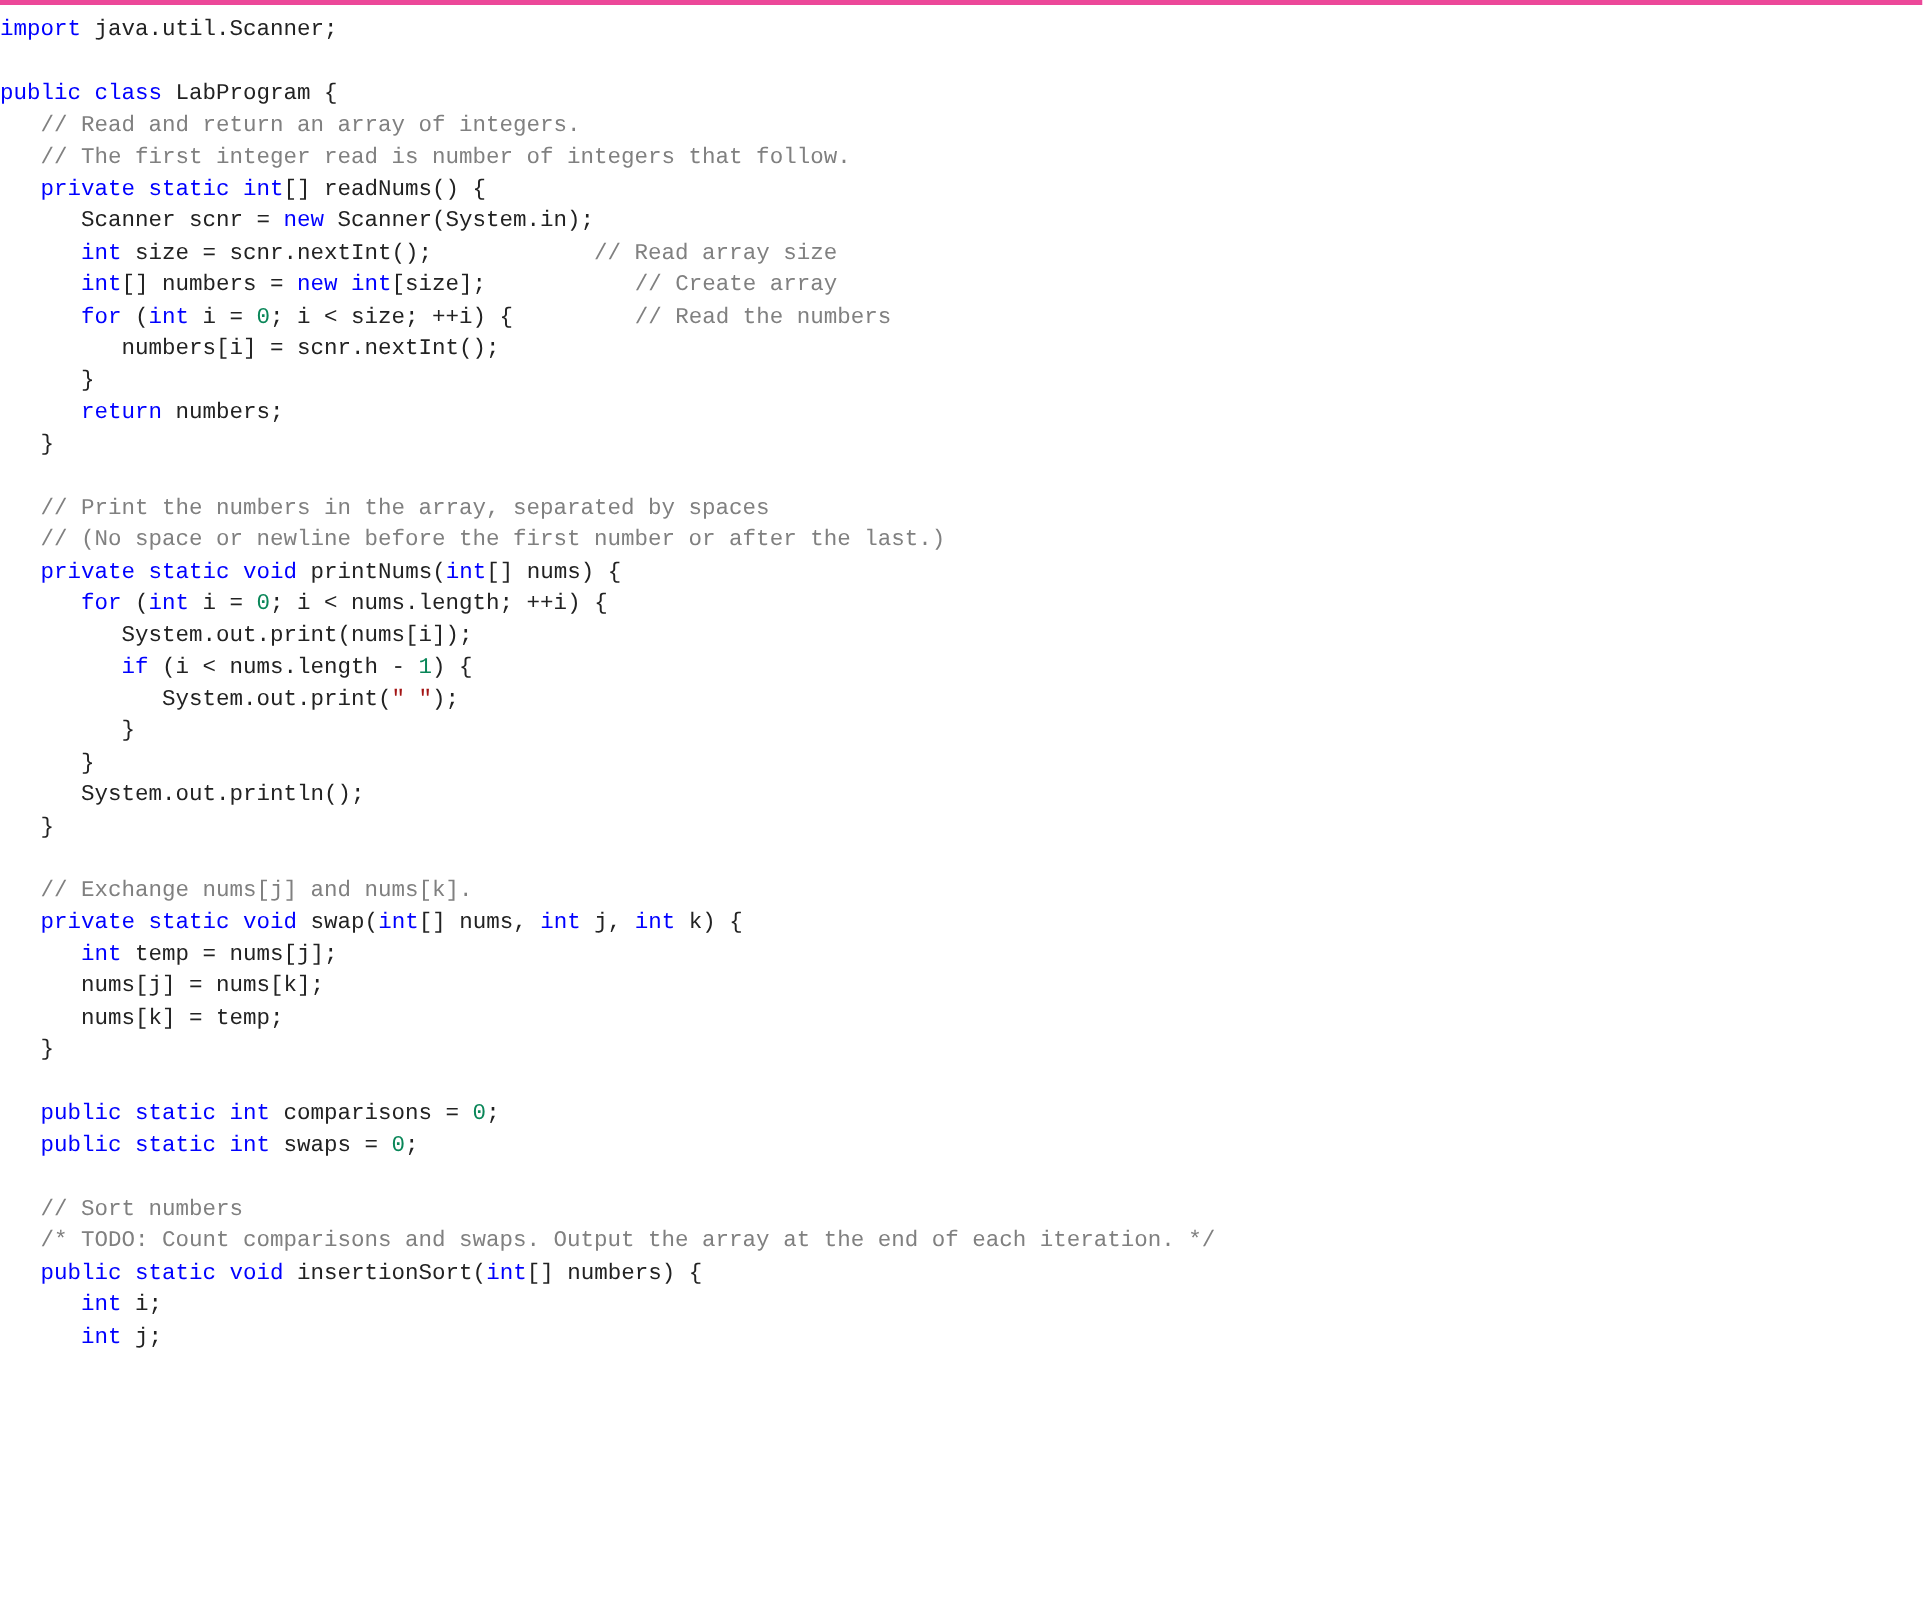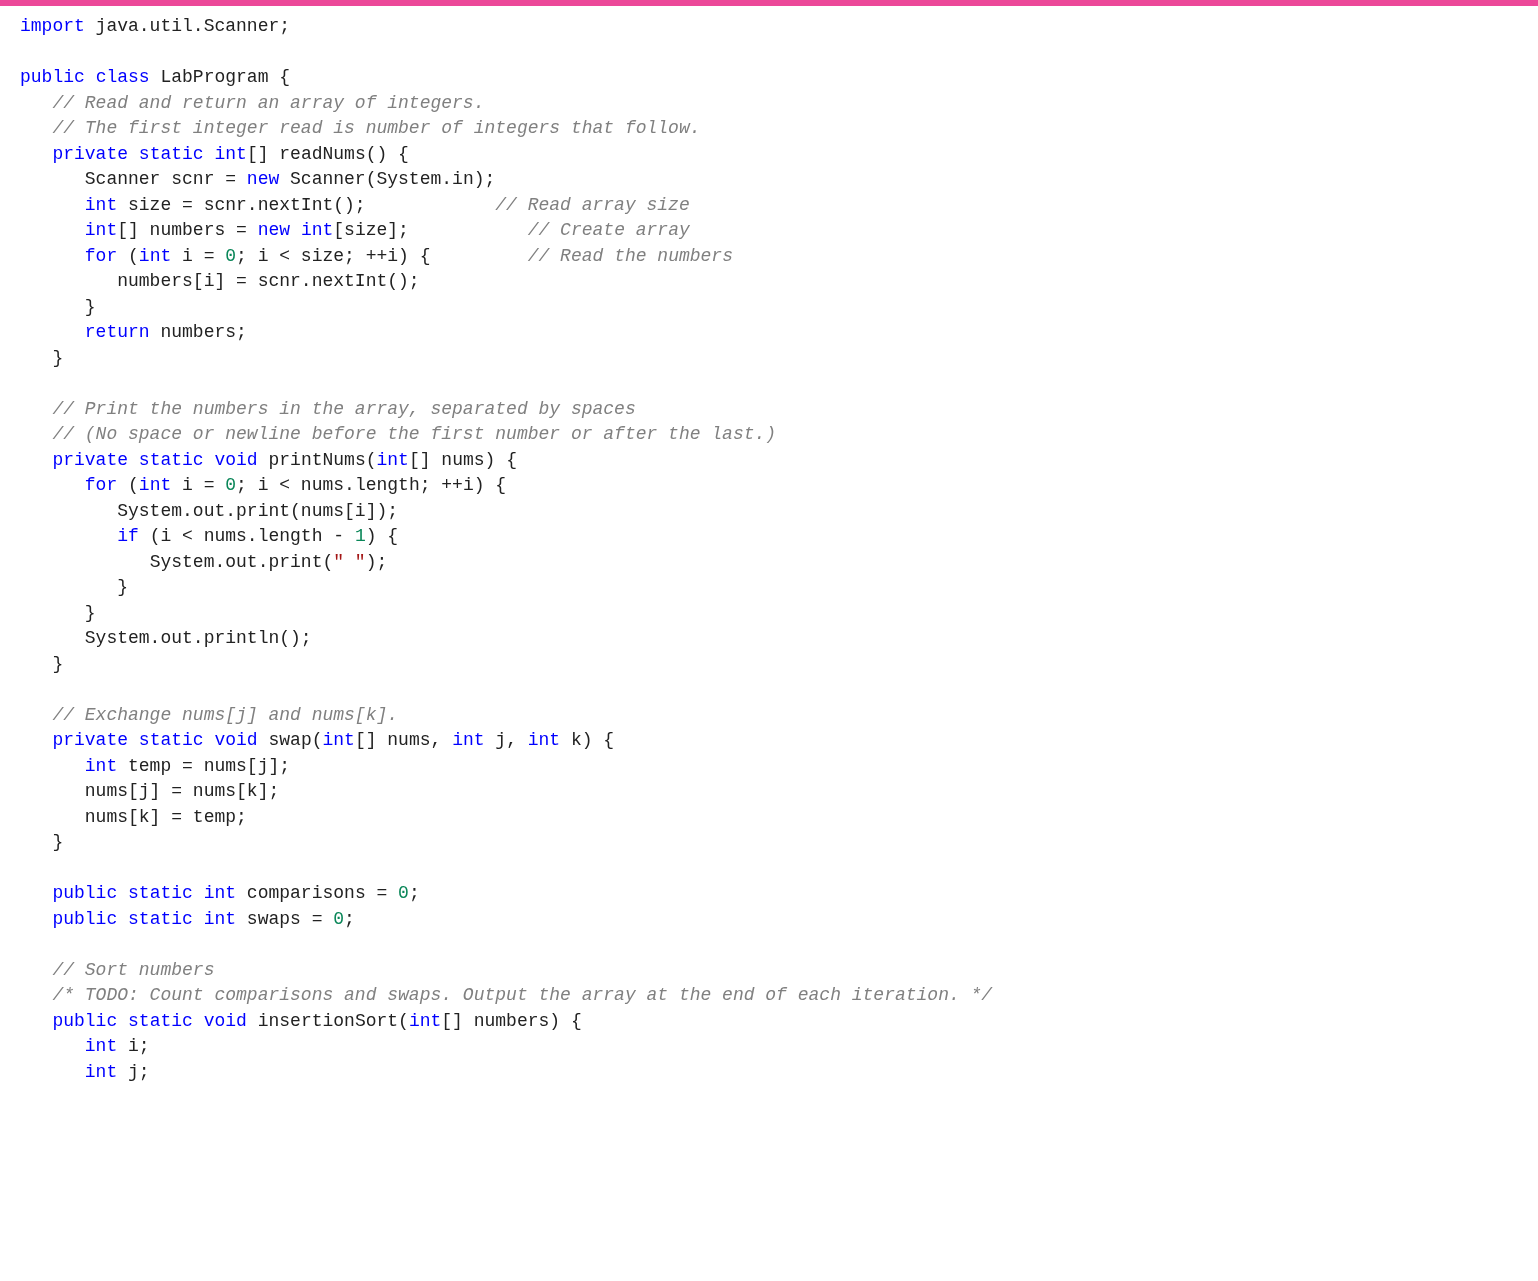--- a/index.html
+++ b/index.html
@@ -6,25 +6,25 @@
     margin: 0;
     padding: 0;
     width: 1538px;
     background: #ffffff;
   }
   .code-area {
     font-family: Consolas, "Courier New", monospace;
     font-size: 18px;
     line-height: 25.5px;
     white-space: pre;
-    padding: 8px 20px;
-    border-top: 6px solid #ec4899;
+    padding: 8px 0;
+    border-top: 4px solid #ec4899;
     color: #222222;
   }
   .kw { color: #0000ff; }
-  .cm { color: #808080; font-style: italic; }
+  .cm { color: #808080; }
   .num { color: #098658; }
   .str { color: #a31515; }
 </style>
 </head>
 <body>
 
 <div class="code-area" id="code-target"><div><span class="kw">import</span><span> java.util.Scanner;</span></div><div>&nbsp;</div><div><span class="kw">public</span><span> </span><span class="kw">class</span><span> LabProgram {</span></div><div>   <span class="cm">// Read and return an array of integers.</span></div><div>   <span class="cm">// The first integer read is number of integers that follow.</span></div><div>   <span class="kw">private</span><span> </span><span class="kw">static</span><span> </span><span class="kw">int</span><span>[] readNums() {</span></div><div>      <span>Scanner scnr = </span><span class="kw">new</span><span> Scanner(System.in);</span></div><div>      <span class="kw">int</span><span> size = scnr.nextInt();            </span><span class="cm">// Read array size</span></div><div>      <span class="kw">int</span><span>[] numbers = </span><span class="kw">new</span><span> </span><span class="kw">int</span><span>[size];           </span><span class="cm">// Create array</span></div><div>      <span class="kw">for</span><span> (</span><span class="kw">int</span><span> i = </span><span class="num">0</span><span>; i &lt; size; ++i) {         </span><span class="cm">// Read the numbers</span></div><div>         <span>numbers[i] = scnr.nextInt();</span></div><div>      <span>}</span></div><div>      <span class="kw">return</span><span> numbers;</span></div><div>   <span>}</span></div><div>&nbsp;</div><div>   <span class="cm">// Print the numbers in the array, separated by spaces</span></div><div>   <span class="cm">// (No space or newline before the first number or after the last.)</span></div><div>   <span class="kw">private</span><span> </span><span class="kw">static</span><span> </span><span class="kw">void</span><span> printNums(</span><span class="kw">int</span><span>[] nums) {</span></div><div>      <span class="kw">for</span><span> (</span><span class="kw">int</span><span> i = </span><span class="num">0</span><span>; i &lt; nums.length; ++i) {</span></div><div>         <span>System.out.print(nums[i]);</span></div><div>         <span class="kw">if</span><span> (i &lt; nums.length - </span><span class="num">1</span><span>) {</span></div><div>            <span>System.out.print(</span><span class="str">" "</span><span>);</span></div><div>         <span>}</span></div><div>      <span>}</span></div><div>      <span>System.out.println();</span></div><div>   <span>}</span></div><div>&nbsp;</div><div>   <span class="cm">// Exchange nums[j] and nums[k].</span></div><div>   <span class="kw">private</span><span> </span><span class="kw">static</span><span> </span><span class="kw">void</span><span> swap(</span><span class="kw">int</span><span>[] nums, </span><span class="kw">int</span><span> j, </span><span class="kw">int</span><span> k) {</span></div><div>      <span class="kw">int</span><span> temp = nums[j];</span></div><div>      <span>nums[j] = nums[k];</span></div><div>      <span>nums[k] = temp;</span></div><div>   <span>}</span></div><div>&nbsp;</div><div>   <span class="kw">public</span><span> </span><span class="kw">static</span><span> </span><span class="kw">int</span><span> comparisons = </span><span class="num">0</span><span>;</span></div><div>   <span class="kw">public</span><span> </span><span class="kw">static</span><span> </span><span class="kw">int</span><span> swaps = </span><span class="num">0</span><span>;</span></div><div>&nbsp;</div><div>   <span class="cm">// Sort numbers</span></div><div>   <span class="cm">/* TODO: Count comparisons and swaps. Output the array at the end of each iteration. */</span></div><div>   <span class="kw">public</span><span> </span><span class="kw">static</span><span> </span><span class="kw">void</span><span> insertionSort(</span><span class="kw">int</span><span>[] numbers) {</span></div><div>      <span class="kw">int</span><span> i;</span></div><div>      <span class="kw">int</span><span> j;</span></div></div>
 
 </body></html>

